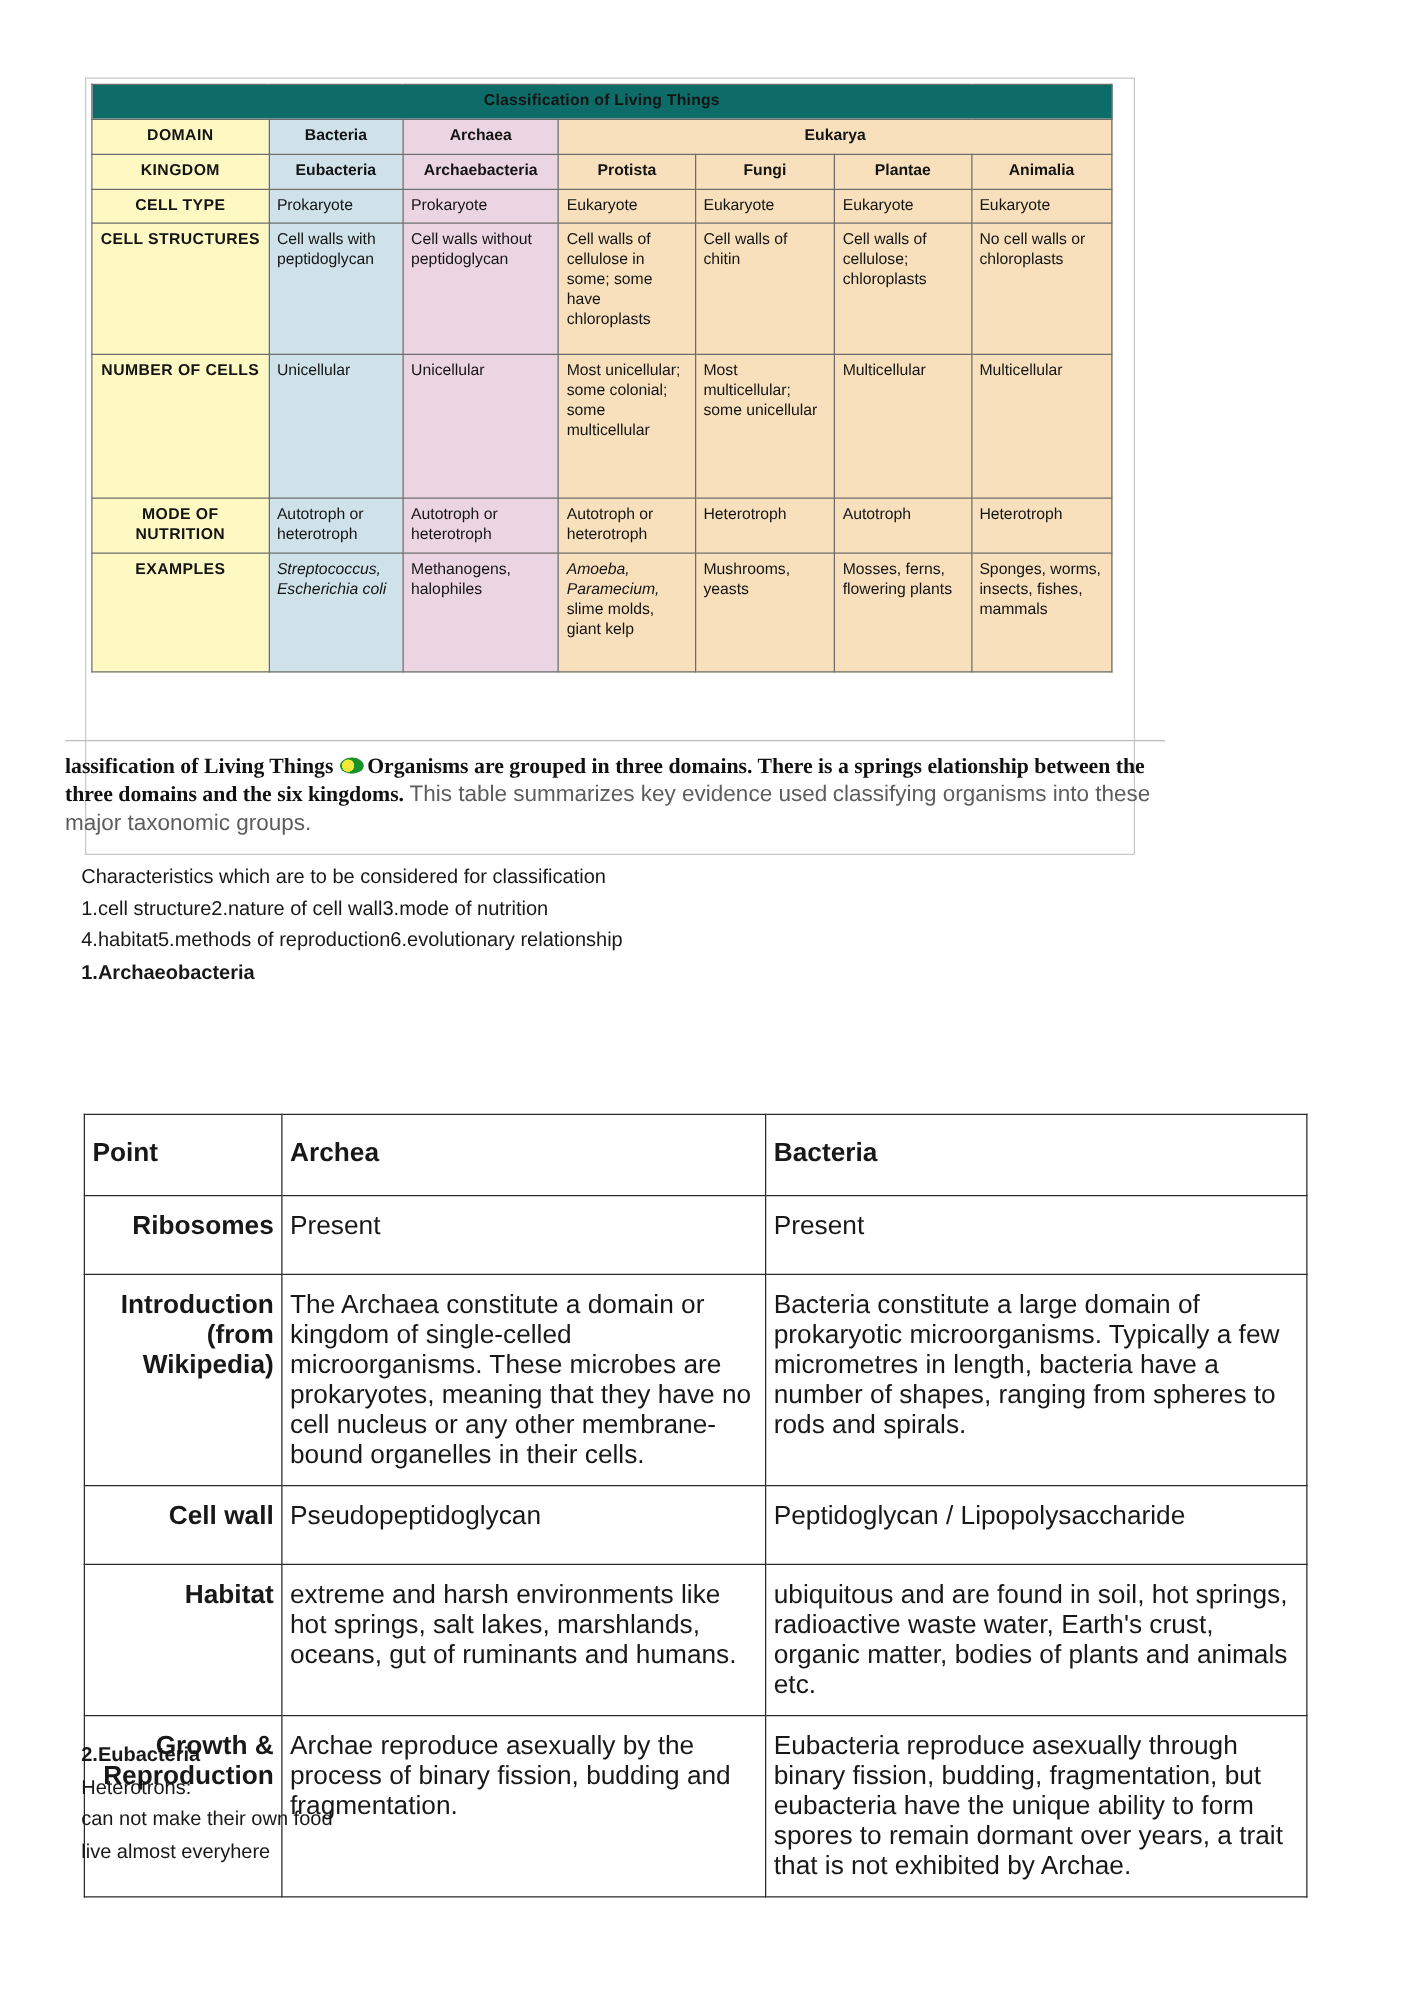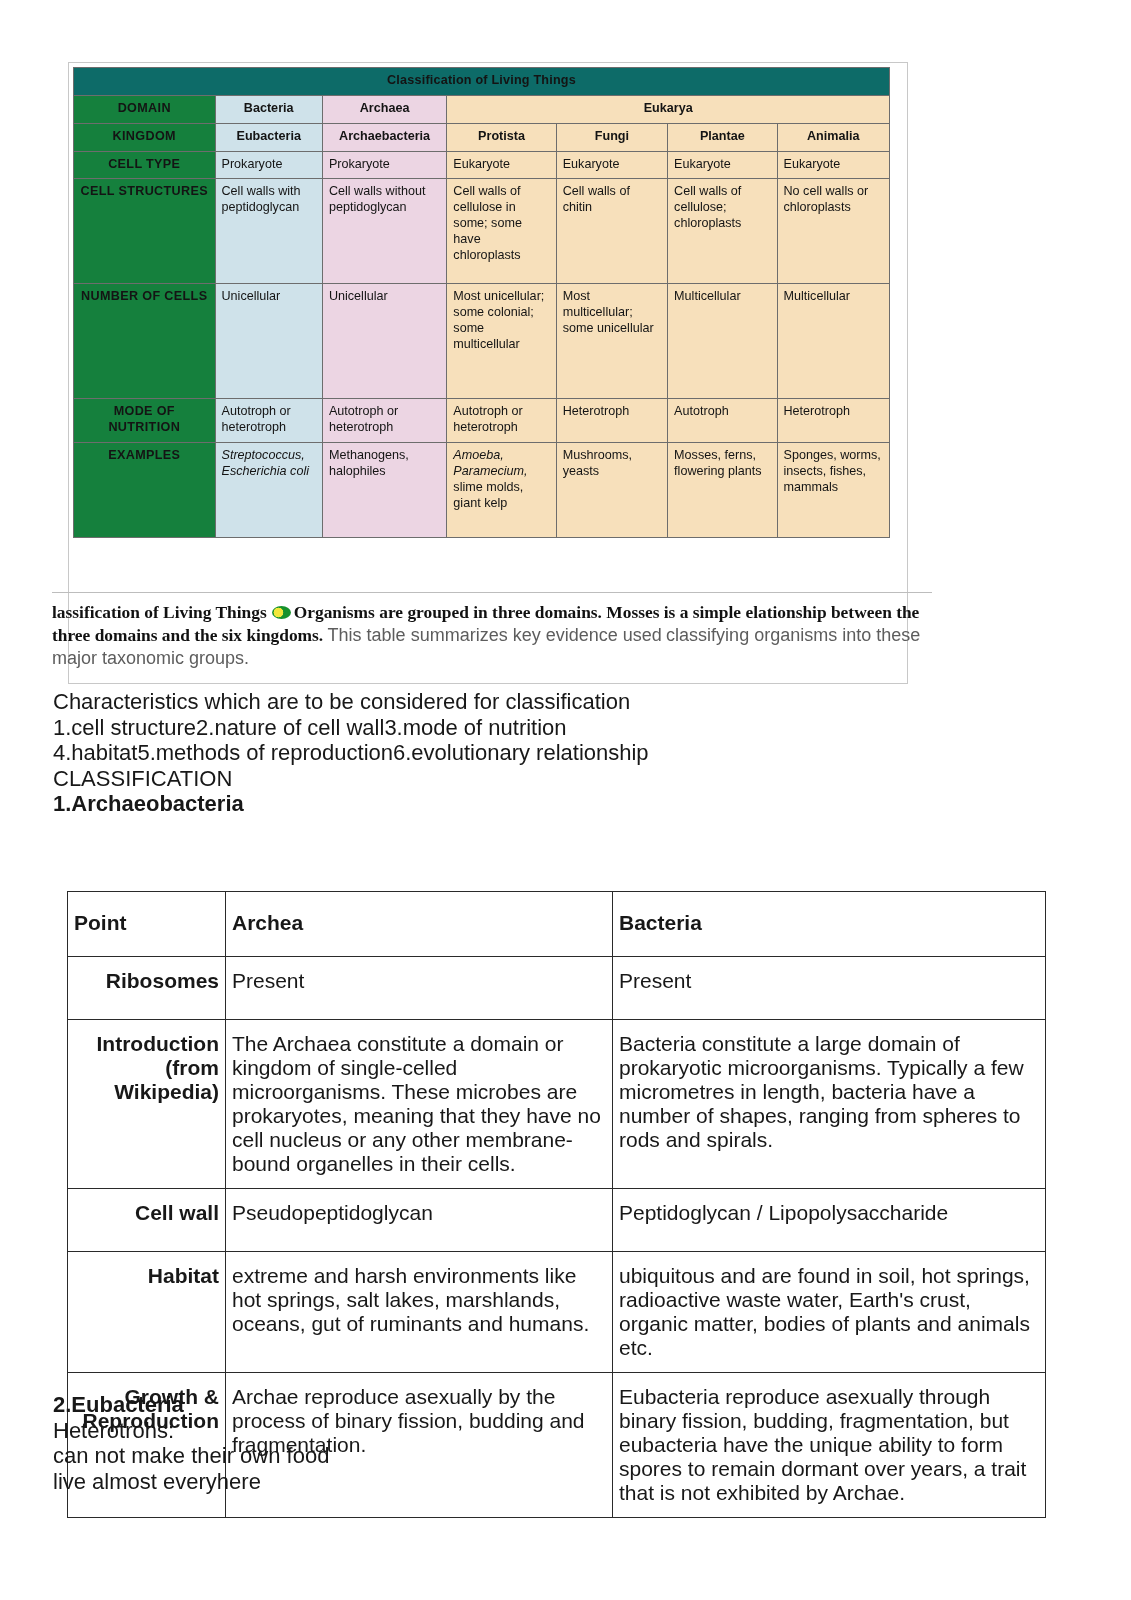--- a/index.html
+++ b/index.html
@@ -48,21 +48,21 @@
     background: #0d6b68;
     color: #ffffff;
     text-align: center;
     font-weight: bold;
     font-size: 17.5px;
     letter-spacing: 0.2px;
     padding: 9px 0 10px 0;
     border: 1px solid #0d6b68;
   }
   .ct-rowhead {
-    background: #15803d;
+    background: #fef9c3;
     text-align: center;
     font-weight: bold;
     font-size: 12.4px;
     letter-spacing: 0.35px;
     vertical-align: middle;
     padding-top: 8px;
   }
   .ct-bact  { background: #cfe2ea; }
   .ct-arch  { background: #ecd5e3; }
   .ct-euk   { background: #f7e0bb; }
@@ -111,23 +111,23 @@
     height: 13px;
     border-radius: 50%;
     background: radial-gradient(circle at 34% 50%, #f2e73b 0 34%, #17922c 36% 100%);
     vertical-align: -1px;
     margin: 0 3px 0 5px;
   }
 
   
   .body-text {
     position: absolute;
-    left: 53px;
+    left: 65px;
     width: 850px;
-    font-size: 22px;
+    font-size: 16px;
     line-height: 25.5px;
     color: #181818;
   }
   .body-text .b { font-weight: bold; }
   #block-characteristics { top: 689px; }
   #block-eubacteria { top: 1392px; }
 
   
   .compare-wrap {
     position: absolute;
@@ -239,31 +239,30 @@
         </td>
         <td class="ct-euk">Mushrooms, yeasts</td>
         <td class="ct-euk">Mosses, ferns, flowering plants</td>
         <td class="ct-euk">Sponges, worms, insects, fishes, mammals</td>
       </tr>
     </tbody>
   </table>
 </div>
 
 <div class="caption">
-  <span class="cap-strong">lassification of Living Things</span><span class="leaf-icon"></span><span class="cap-strong">Organisms are grouped in three domains. Mosses is a simple</span>
+  <span class="cap-strong">lassification of Living Things</span><span class="leaf-icon"></span><span class="cap-strong">Organisms are grouped in three domains. There is a springs</span>
   <span class="cap-strong">elationship between the three domains and the six kingdoms.</span>
   <span class="cap-rest">This table summarizes key evidence used</span>
   <span class="cap-rest">classifying organisms into these major taxonomic groups.</span>
 </div>
 
 <div class="body-text" id="block-characteristics">
   <div>Characteristics  which are to be considered for classification</div>
   <div>1.cell structure2.nature of cell wall3.mode of nutrition</div>
   <div>4.habitat5.methods of reproduction6.evolutionary relationship</div>
-  <div>CLASSIFICATION</div>
   <div class="b">1.Archaeobacteria</div>
 </div>
 
 <div class="compare-wrap">
   <table class="compare-table">
     <colgroup>
       <col class="cc-point">
         <col class="cc-archea">
         <col class="cc-bact">
     </colgroup>

